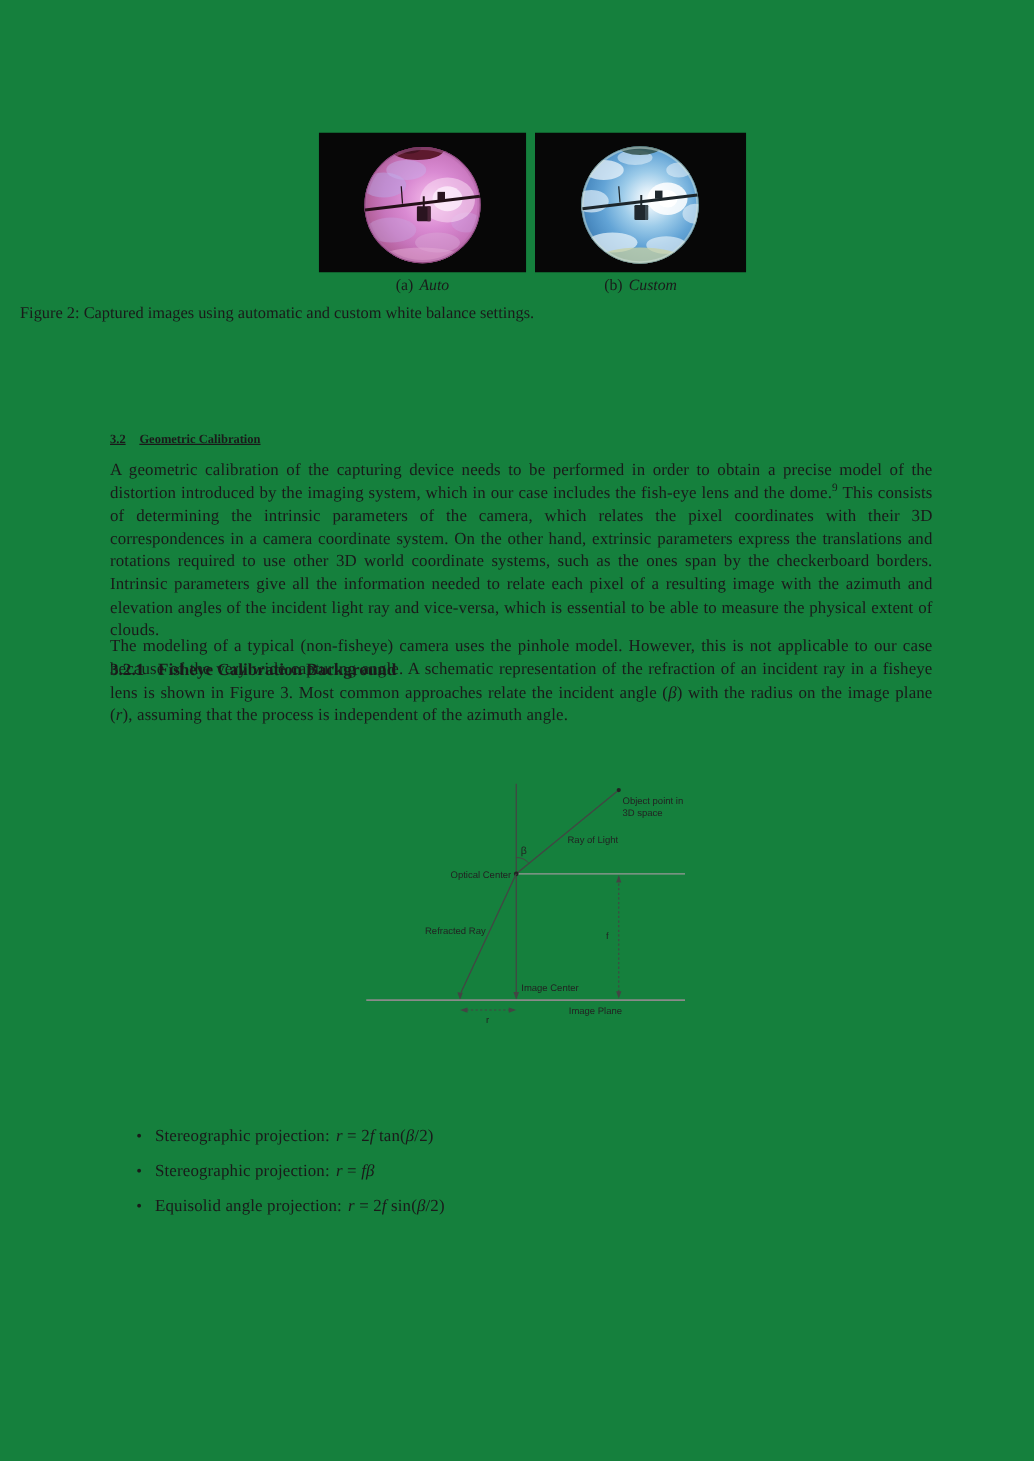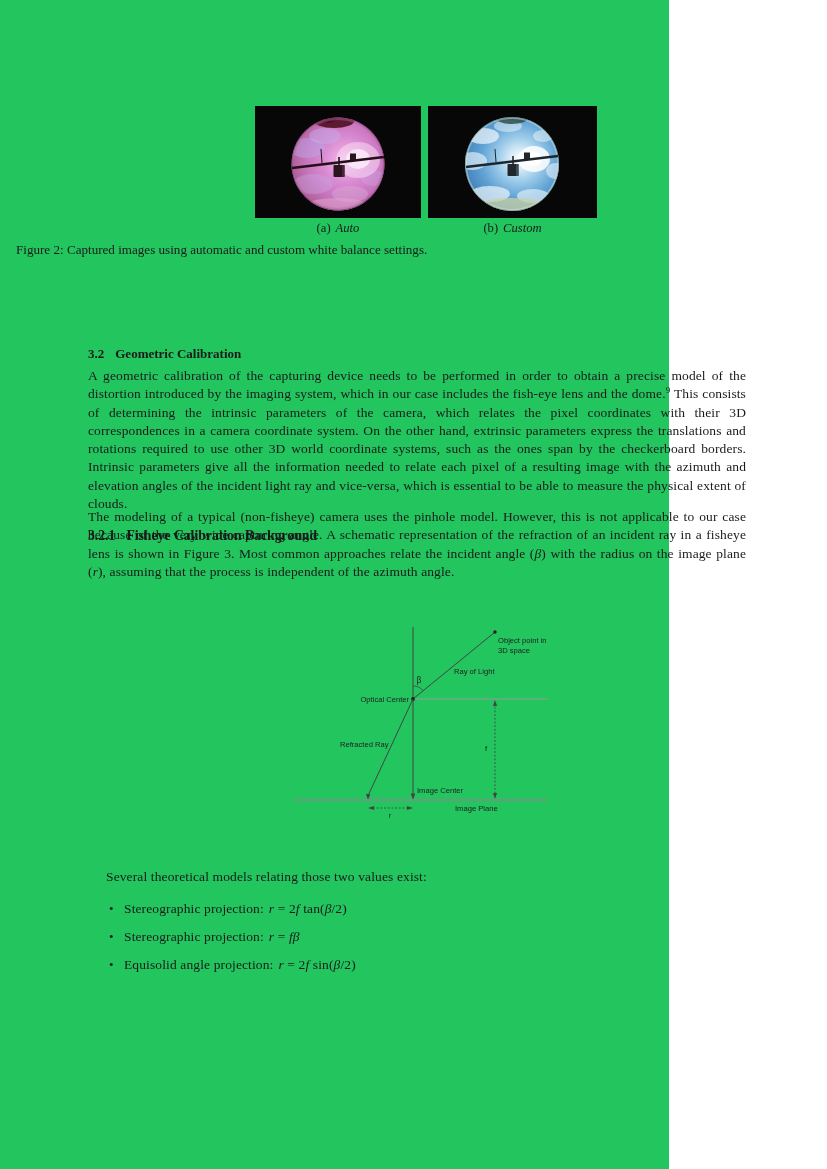--- a/index.html
+++ b/index.html
@@ -1,21 +1,21 @@
 <!DOCTYPE html>
 <html><head>
 <meta charset="utf-8">
 <style>
   * { margin:0; padding:0; box-sizing:border-box; }
   html,body { background:#ffffff; }
   body {
     width:827px; height:1169px; position:relative; overflow:hidden;
     font-family:"Liberation Serif","DejaVu Serif",serif; color:#1a1a1a;
   }
-  .page { position:absolute; left:0; top:0; width:669px; height:1169px; background:#22c55e; }
+  .page { position:absolute; left:0; top:0; width:827px; height:1169px; background:#15803d; }
 
   .photo { position:absolute; top:106px; display:block; }
   #photo-a { left:255px; }
   #photo-b { left:428px; }
 
   .subcap { position:absolute; top:221px; font-size:12.6px; text-align:center; }
   #subcap-a { left:255px; width:166px; }
   #subcap-b { left:428px; width:169px; }
   .subcap .tag { margin-right:5px; }
   .it { font-style:italic; }
@@ -27,21 +27,21 @@
   .body-par {
     position:absolute; left:88px; width:658px;
     font-size:13.5px; line-height:18.3px; letter-spacing:0.12px;
     text-align:justify;
   }
   #para-intro { top:296px; }
   #para-32   { top:367px; }
   #para-321  { top:508px; }
 
   .sec-head { position:absolute; left:88px; font-weight:bold; white-space:nowrap; }
-  #head-32  { top:346px; font-size:13px; }
+  #head-32  { top:346px; font-size:10px;text-decoration:underline; }
   #head-321 { top:528px; font-size:13.7px; }
   .head-num { margin-right:11px; }
 
   sup.fnote { font-size:9px; line-height:0; vertical-align:super; }
 
   #diagram { position:absolute; left:288px; top:622px; }
   .diag-label { font-family:"Liberation Sans","DejaVu Sans",sans-serif; font-size:7.6px; fill:#222; }
   .diag-beta  { font-family:"Liberation Sans","DejaVu Sans",sans-serif; font-size:8.4px; fill:#222; }
 
   #several-line { position:absolute; left:106px; top:869px; font-size:13.5px; letter-spacing:0.12px; }
@@ -188,21 +188,20 @@
     <text class="diag-beta" x="128.5" y="61">β</text>
     <text class="diag-label" x="121" y="80" text-anchor="end">Optical Center</text>
     <text class="diag-label" x="52" y="125">Refracted Ray</text>
     <text class="diag-label" x="199" y="129" text-anchor="end">f</text>
     <text class="diag-label" x="129" y="171">Image Center</text>
     <text class="diag-label" x="167" y="189">Image Plane</text>
     <text class="diag-label" x="102" y="196" text-anchor="middle">r</text>
   </svg>
 
 
-  <p id="several-line">Several theoretical models relating those two values exist:</p>
 
   <div id="model-list">
     <div class="model-item">
       <span class="bullet">•</span>
       <span>Stereographic projection:</span>
       <span class="formula"><span class="mi">r</span><span> = 2</span><span class="mi">f</span><span> tan(</span><span class="mi">β</span><span>/2)</span></span>
     </div>
     <div class="model-item">
       <span class="bullet">•</span>
       <span>Stereographic projection:</span>

